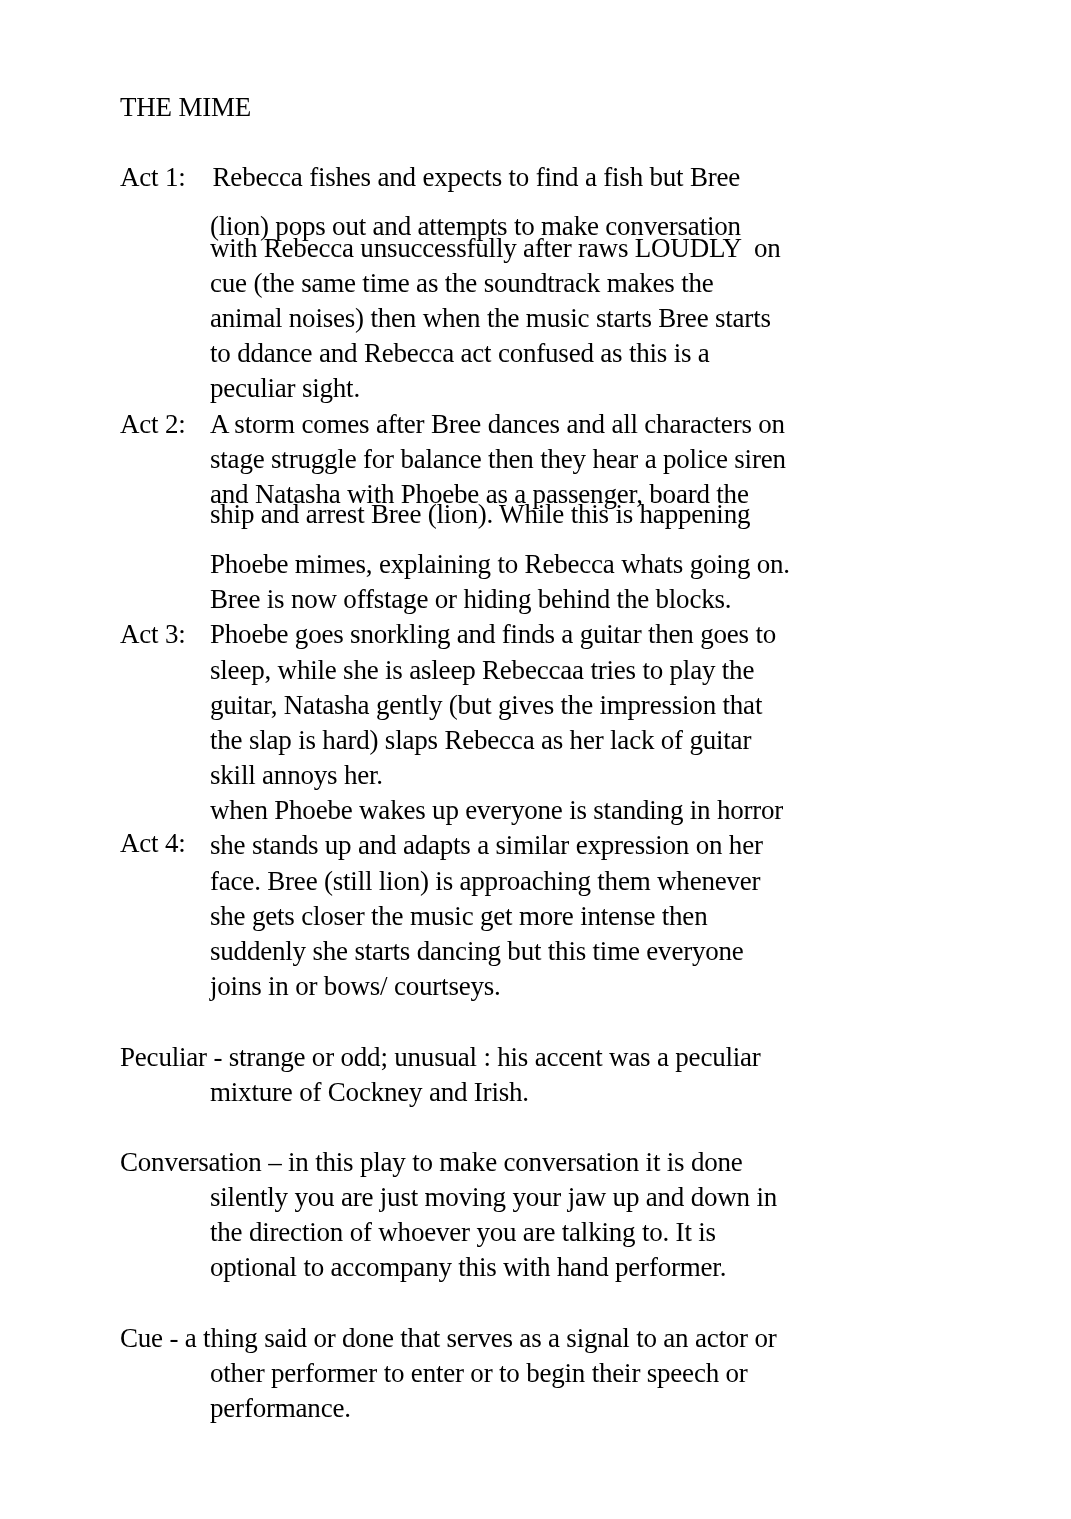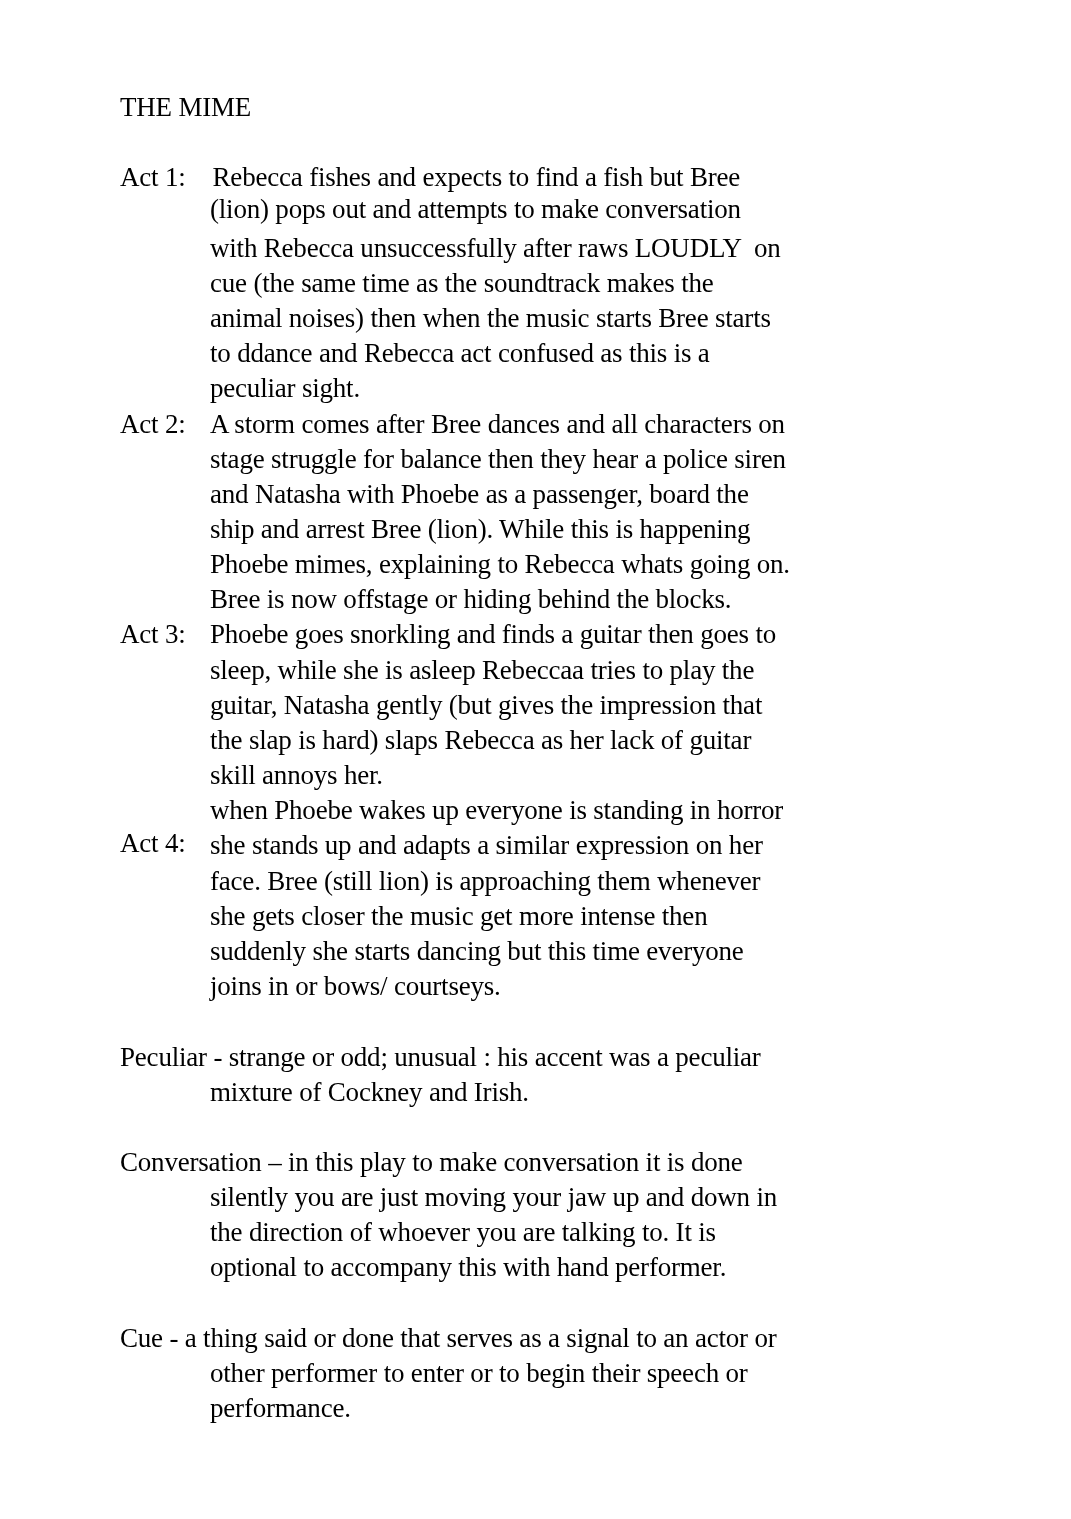--- a/index.html
+++ b/index.html
@@ -21,34 +21,34 @@
 </style>
 </head>
 <body>
 
 <div class="page">
   <div class="line title">THE MIME</div>
 
   <div>
     <div class="line label" style="top:160px">Act 1:</div>
     <div class="line cont" style="top:160px;left:206px"> Rebecca fishes and expects to find a fish but Bree</div>
-    <div class="line cont" style="top:192px">(lion) pops out and attempts to make conversation</div>
+    <div class="line cont" style="top:209px">(lion) pops out and attempts to make conversation</div>
     <div class="line cont" style="top:231px">with Rebecca unsuccessfully after raws LOUDLY  on</div>
     <div class="line cont" style="top:266px">cue (the same time as the soundtrack makes the</div>
     <div class="line cont" style="top:301px">animal noises) then when the music starts Bree starts</div>
     <div class="line cont" style="top:336px">to ddance and Rebecca act confused as this is a</div>
     <div class="line cont" style="top:371px">peculiar sight.</div>
   </div>
 
   <div>
     <div class="line label" style="top:407px">Act 2:</div>
     <div class="line cont" style="top:407px">A storm comes after Bree dances and all characters on</div>
     <div class="line cont" style="top:442px">stage struggle for balance then they hear a police siren</div>
     <div class="line cont" style="top:477px">and Natasha with Phoebe as a passenger, board the</div>
-    <div class="line cont" style="top:512px">ship and arrest Bree (lion). While this is happening</div>
+    <div class="line cont" style="top:497px">ship and arrest Bree (lion). While this is happening</div>
     <div class="line cont" style="top:547px">Phoebe mimes, explaining to Rebecca whats going on.</div>
     <div class="line cont" style="top:582px">Bree is now offstage or hiding behind the blocks.</div>
   </div>
 
   <div>
     <div class="line label" style="top:617px">Act 3:</div>
     <div class="line cont" style="top:617px">Phoebe goes snorkling and finds a guitar then goes to</div>
     <div class="line cont" style="top:653px">sleep, while she is asleep Rebeccaa tries to play the</div>
     <div class="line cont" style="top:688px">guitar, Natasha gently (but gives the impression that</div>
     <div class="line cont" style="top:723px">the slap is hard) slaps Rebecca as her lack of guitar</div>

